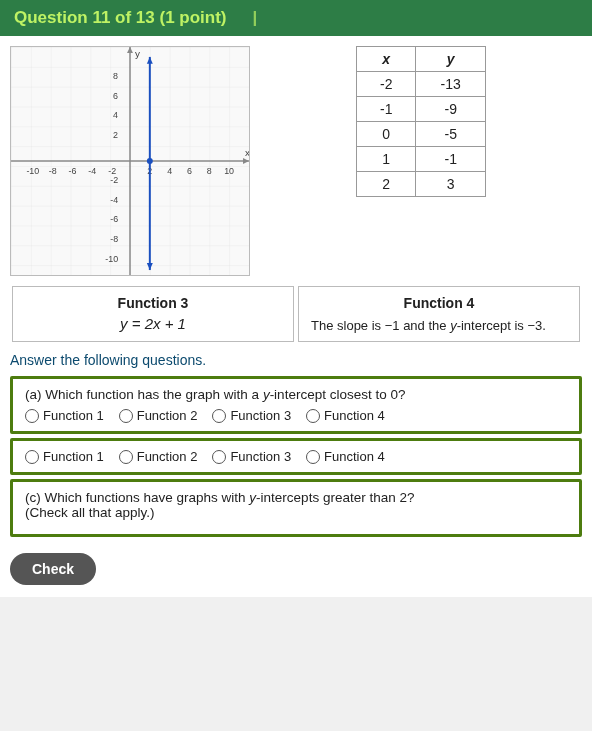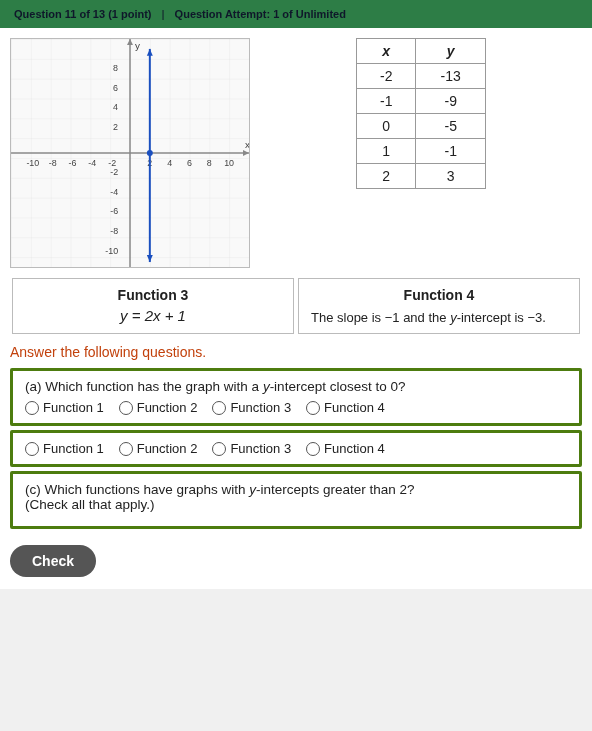--- a/index.html
+++ b/index.html
@@ -6,27 +6,27 @@
     body {
       font-family: Arial, sans-serif;
       background: #f0f0f0;
       width: 592px;
       min-height: 731px;
       font-size: 14px;
       color: #222;
     }
     .header {
       background: #2d7d46;
-      color: #0f172a;
+      color: #bef264;
       padding: 8px 14px;
-      font-size: 11px;
+      font-size: 17px;
       font-weight: bold;
       display: flex;
       align-items: center;
-      gap: 6px;
+      gap: 22px;
     }
     .header .sep { opacity: 0.7; margin: 0 4px; }
     .main-content {
       background: white;
       margin: 0;
       padding: 0;
     }
     .question-area {
       display: flex;
       flex-direction: row;
@@ -97,21 +97,21 @@
       text-align: left;
       margin-top: 7px;
     }
     
     .answer-section {
       padding: 10px 10px 0 10px;
     }
     .answer-intro {
       font-size: 14px;
       margin-bottom: 8px;
-      color: #c2410c;
+      color: #0c4a6e;
     }
     .question-block {
       border: 3px solid #4d7c0f;
       background: white;
       padding: 8px 12px;
       margin-bottom: 4px;
       border-radius: 2px;
     }
     .question-text {
       font-size: 13.5px;
@@ -156,21 +156,20 @@
       cursor: pointer;
     }
     .italic { font-style: italic; }
   </style>
 </head>
 <body>
 
 <div class="header">
   <span>Question 11 of 13 (1 point)</span>
   <span class="sep">|</span>
-  <span>Question Attempt: 1 of Unlimited</span>
 </div>
 
 <div class="main-content">
 
   <div class="question-area">
 
     <div class="graph-container">
       <svg class="graph-svg" viewBox="0 0 240 230">
 
         <defs>

